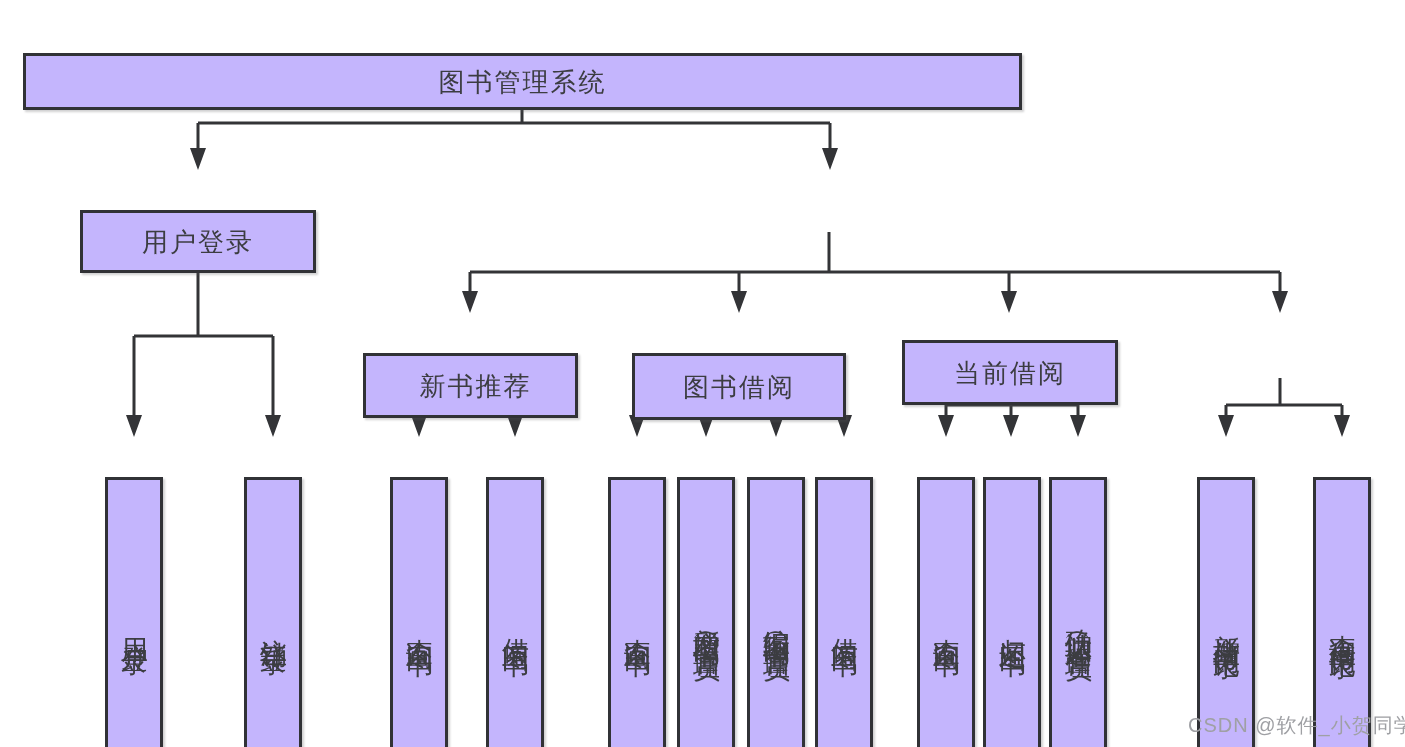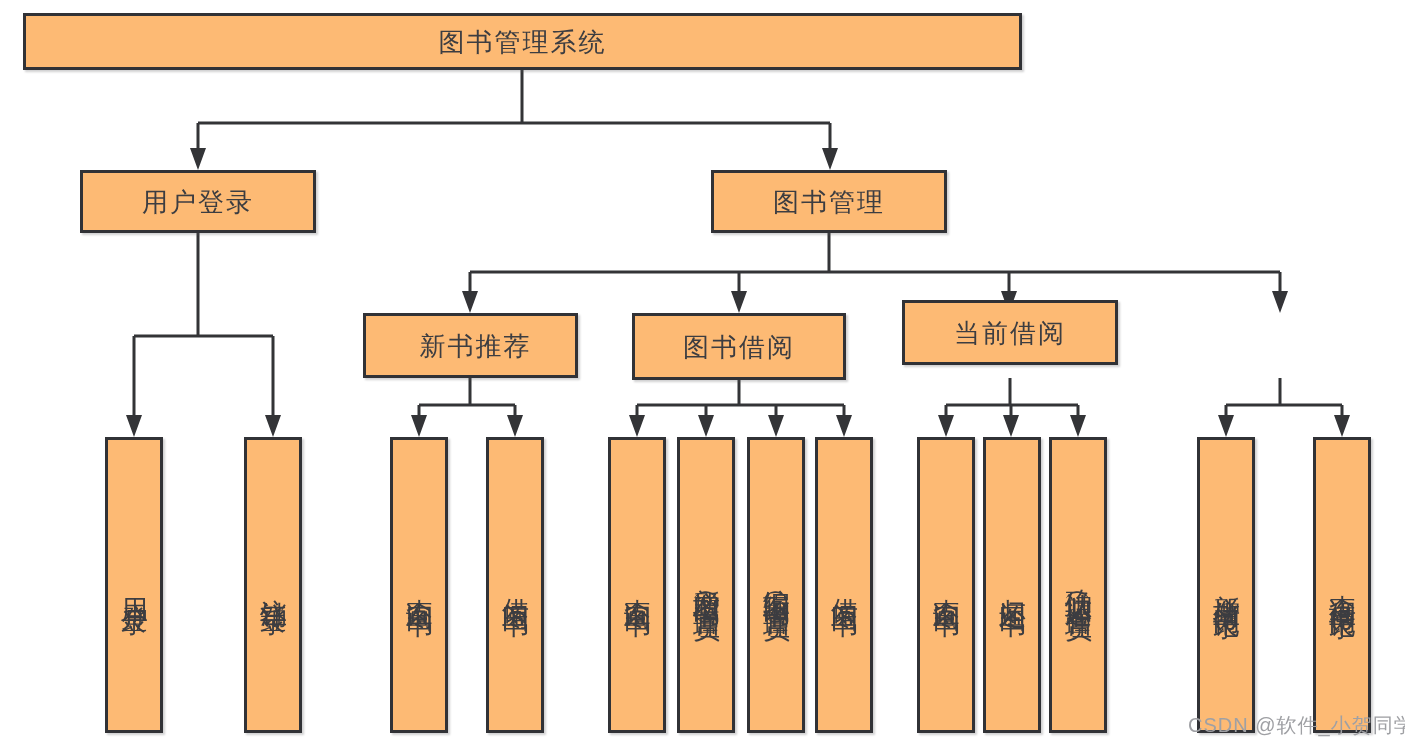--- a/index.html
+++ b/index.html
@@ -8,25 +8,26 @@
     width:1405px;height:747px;
     background:#ffffff;
     font-family:"Liberation Sans","DejaVu Sans",sans-serif;
     overflow:hidden;
   }
   .connectors{position:absolute;left:0;top:0;}
   .box{
     position:absolute;
     box-sizing:border-box;
     border:3px solid #313236;
-    background:#fdba74;
+    background:#c4b5fd;
     display:grid;
     place-items:center;
     color:#3c3d41;
     box-shadow:2px 2px 2px rgba(90,90,95,0.28);
+    margin-top:40px;
   }
   .h-box .label{
     font-size:26px;
     letter-spacing:2px;
     line-height:1;
     white-space:nowrap;
   }
   .v-box .label{
     writing-mode:vertical-rl;
     text-orientation:mixed;
@@ -67,23 +68,20 @@
       M938 415 h16 l-8 22 z  M1003 415 h16 l-8 22 z  M1070 415 h16 l-8 22 z
       M1218 415 h16 l-8 22 z M1334 415 h16 l-8 22 z"></path>
   </svg>
 
   <div class="box h-box" style="left:23px;top:13px;width:999px;height:57px;">
     <span class="label">图书管理系统</span>
   </div>
 
   <div class="box h-box" style="left:80px;top:170px;width:236px;height:63px;">
     <span class="label">用户登录</span>
-  </div>
-  <div class="box h-box" style="left:711px;top:170px;width:236px;height:63px;">
-    <span class="label">图书管理</span>
   </div>
 
   <div class="box h-box" style="left:363px;top:313px;width:215px;height:65px;padding-left:10px;">
     <span class="label">新书推荐</span>
   </div>
   <div class="box h-box" style="left:632px;top:313px;width:214px;height:67px;text-align:center;">
     <span class="label">图书借阅</span>
   </div>
   <div class="box h-box" style="left:902px;top:300px;width:216px;height:65px;">
     <span class="label">当前借阅</span>

